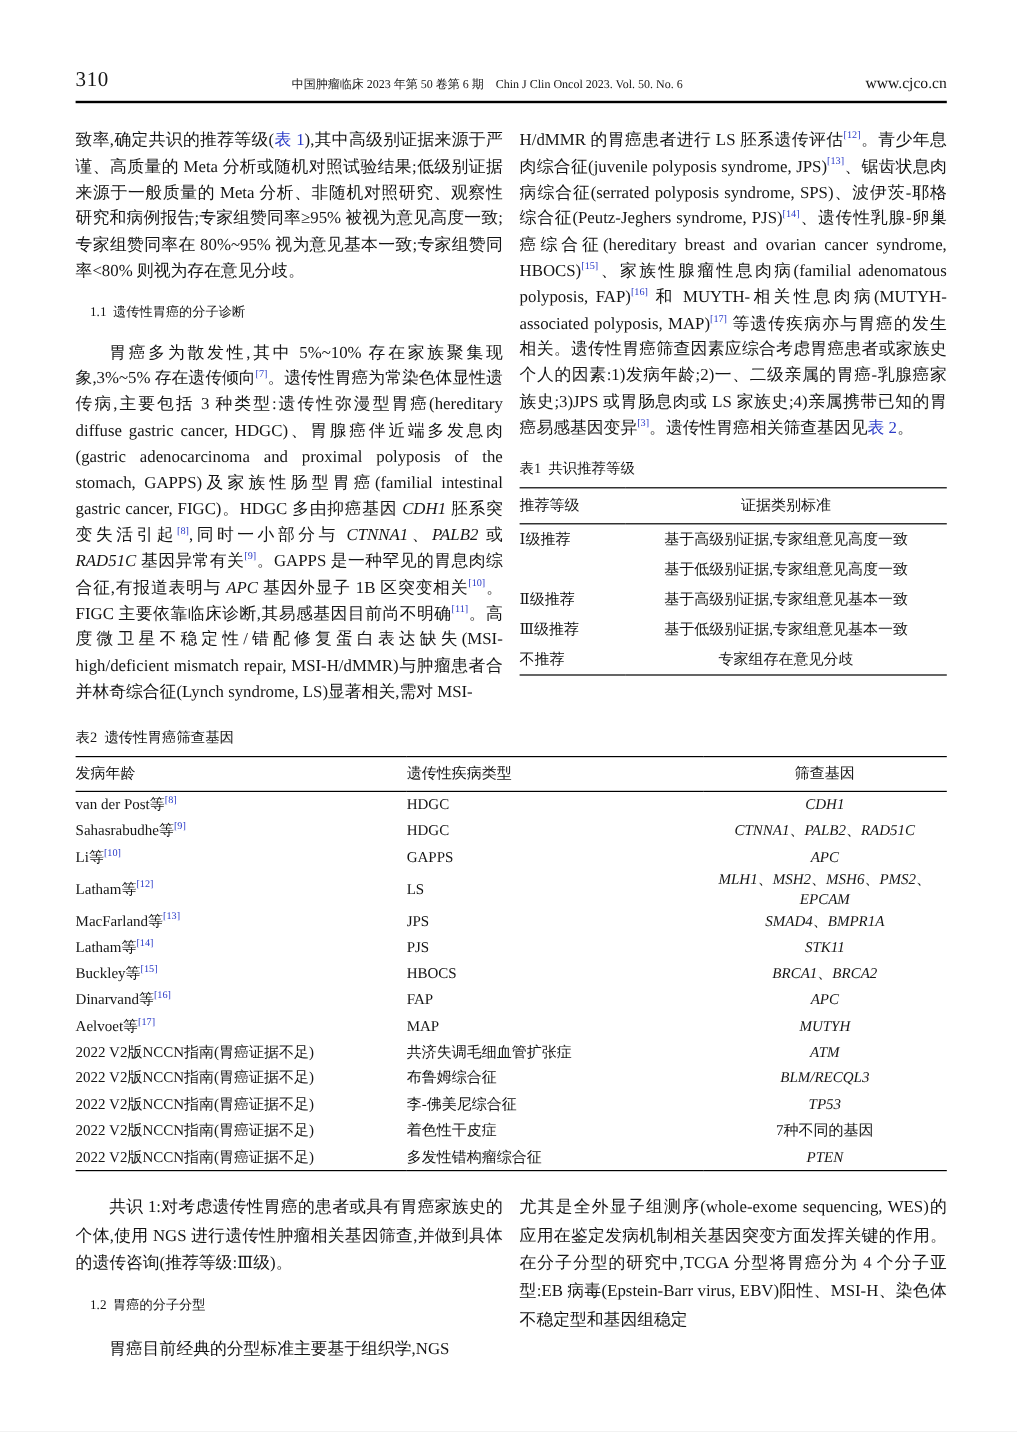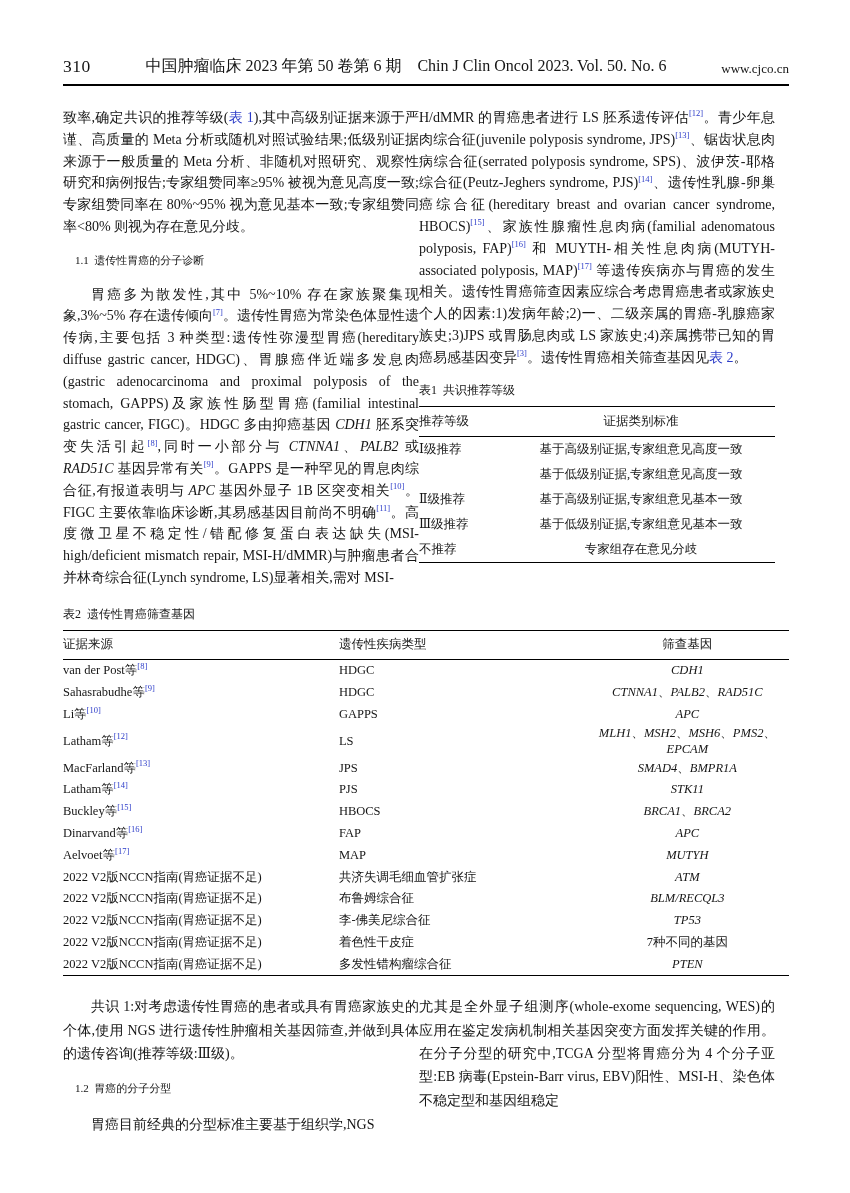--- a/index.html
+++ b/index.html
@@ -6,24 +6,24 @@
   .page{
     width:850px;height:1193px;box-sizing:border-box;
     padding:56px 61px 0 63px;background:#ffffff;margin:0 auto;
     font-family:"Liberation Serif","DejaVu Serif",serif;color:#151515;
     overflow:hidden;position:relative;
   }
   
   .hdr{display:flex;justify-content:space-between;align-items:flex-end;
        border-bottom:2px solid #000;padding-bottom:7px;}
   .hdr .pageno{font-size:17.5px;letter-spacing:.5px;}
-  .hdr .jline{font-size:16px;white-space:pre;}
+  .hdr .jline{font-size:10px;white-space:pre;}
   .hdr .site{font-size:13px;}
   
-  .cols{display:flex;margin-top:21px;}
+  .cols{display:flex;gap:14px;margin-top:21px;}
   .col{width:356px;flex:0 0 356px;}
   .body-p{margin:0;font-size:14px;line-height:21.8px;text-align:justify;}
   .cols.bottom .body-p{line-height:23.4px;}
   .indent{text-indent:2em;}
   .sec-heading{margin:12px;font-size:11px;line-height:21.8px;font-weight:400;white-space:pre-wrap;}
   .cols.bottom .sec-heading{line-height:23.4px;}
   .bold-p{font-weight:400;}
   
   .seg-sup{font-size:8.5px;vertical-align:super;line-height:0;color:#2b3bc8;margin-top:20px;}
   .seg-link{color:#2b3bc8;}
@@ -104,21 +104,21 @@
         </table>
       </div>
     </div>
   </div>
 
   <div class="t2-block">
     <div class="tbl-title">表2  遗传性胃癌筛查基因</div>
     <table class="t2">
       <thead>
         <tr>
-          <th>证据来源</th>
+          <th>发病年龄</th>
           <th>遗传性疾病类型</th>
           <th>筛查基因</th>
         </tr>
       </thead>
       <tbody>
           <tr>
             <td><span>van der Post等</span><span class="seg-sup">[8]</span></td>
             <td><span>HDGC</span></td>
             <td><span class="seg-i">CDH1</span></td>
           </tr>

